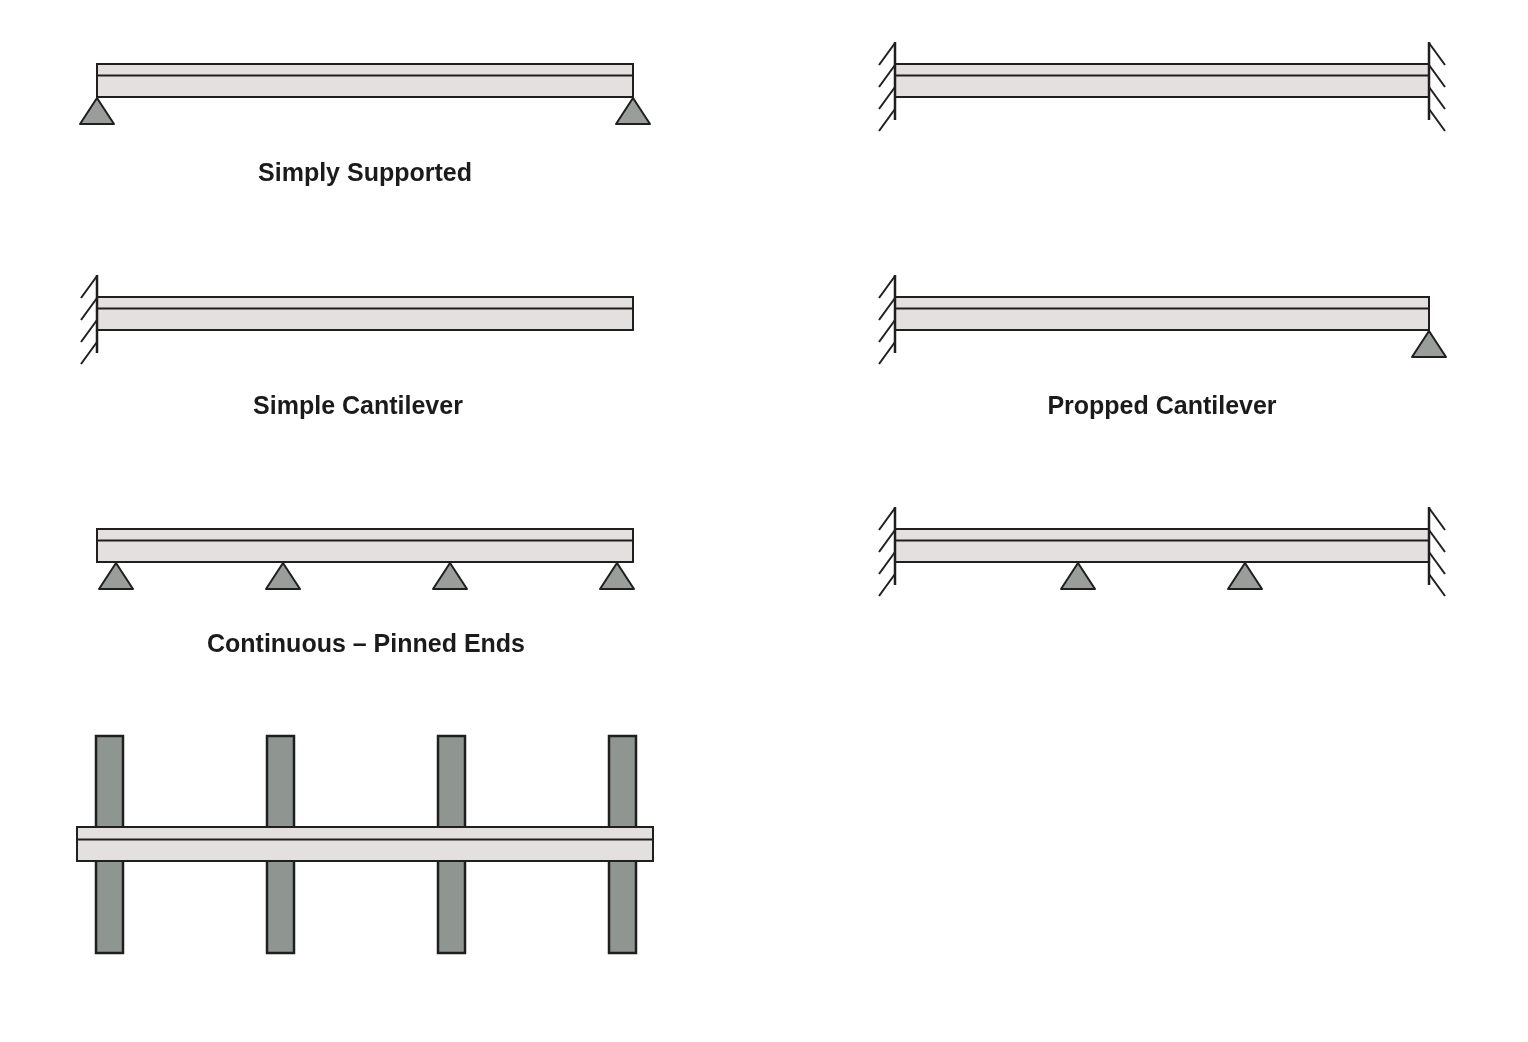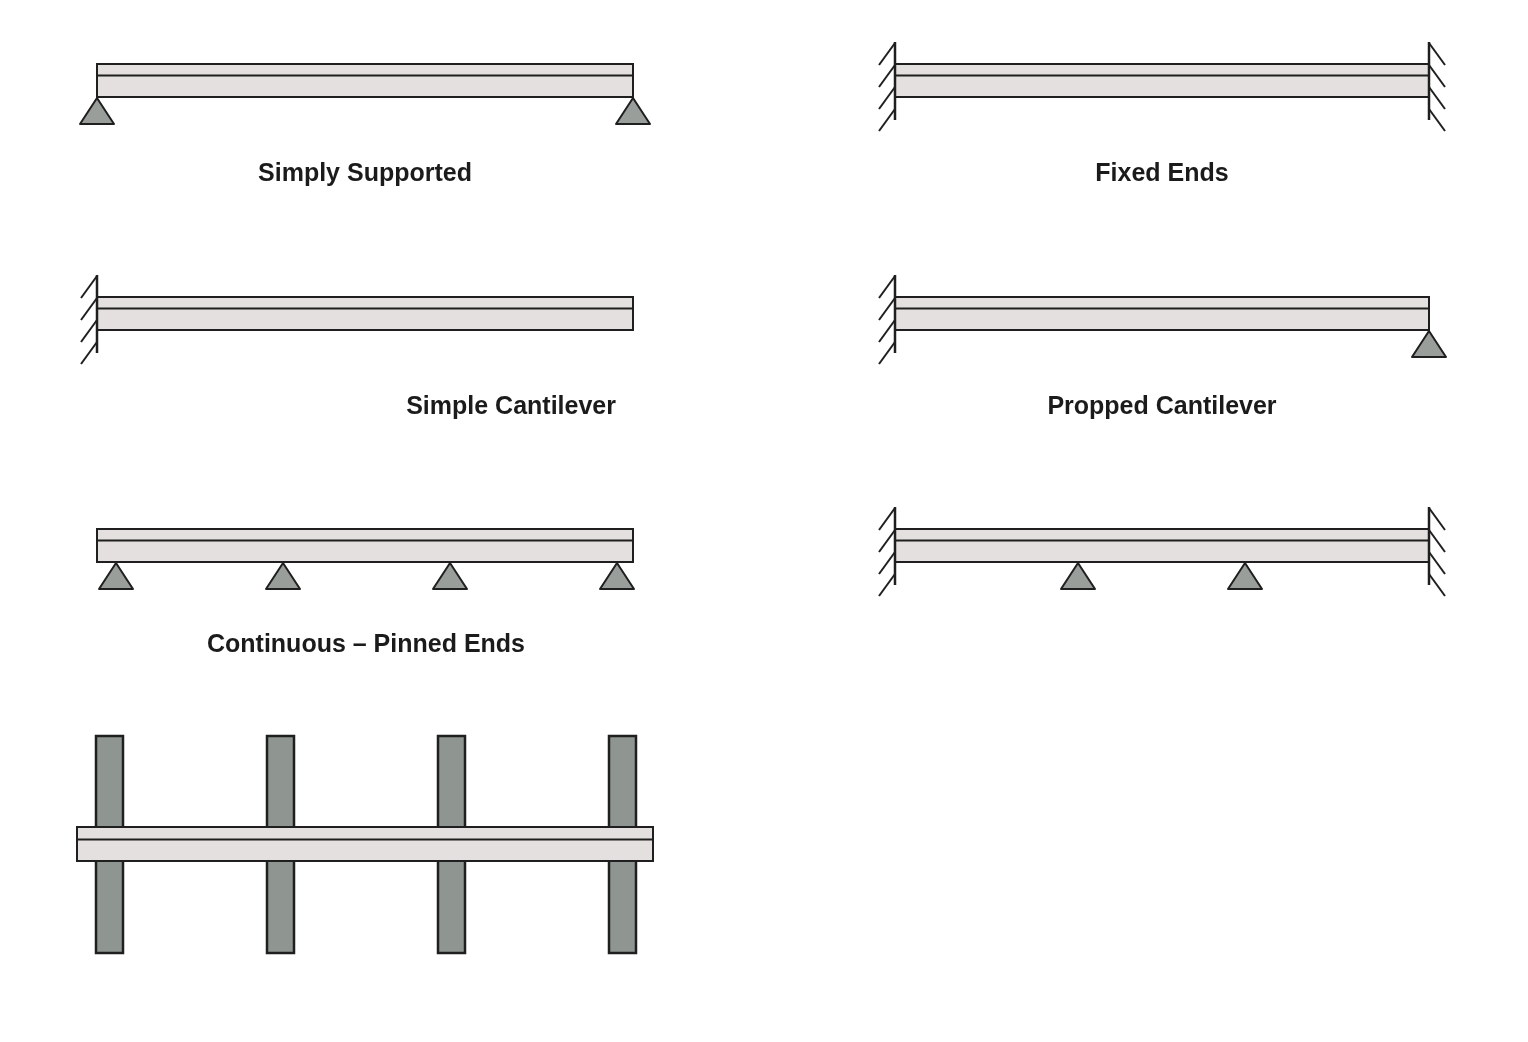--- a/index.html
+++ b/index.html
@@ -157,23 +157,22 @@
       <rect class="column" x="267" y="736" width="27" height="217"></rect>
       <rect class="column" x="438" y="736" width="27" height="217"></rect>
       <rect class="column" x="609" y="736" width="27" height="217"></rect>
       <rect class="beam" x="77" y="827" width="576" height="34"></rect>
       <line class="flange-line" x1="77" y1="839.5" x2="653" y2="839.5"></line>
     </g>
   </svg>
 
   <div class="diagram-label" style="left:115px; top:158px;">Simply Supported</div>
 
-  <div class="diagram-label" style="left:912px; top:158px;">Fixed Ends</div>
 
-  <div class="diagram-label" style="left:116px; top:391px;text-align:right;">Simple Cantilever</div>
+  <div class="diagram-label" style="left:108px; top:391px;">Simple Cantilever</div>
 
   <div class="diagram-label" style="left:116px; top:629px;">Continuous – Pinned Ends</div>
 
   <div class="diagram-label" style="left:912px; top:391px;">Propped Cantilever</div>
 
 
 
 </div>
 
 </body></html>

